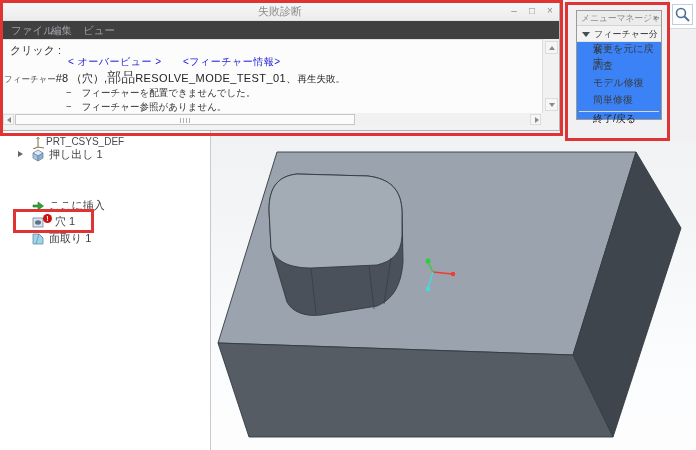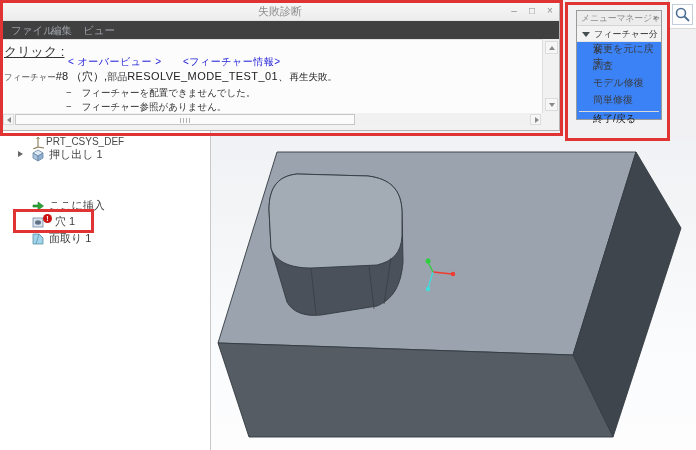--- a/index.html
+++ b/index.html
@@ -28,26 +28,26 @@
     background:linear-gradient(#f8f8f8,#ececec); border-bottom:1px solid #e2e2e2; }
   #dlg-title { width:100%; text-align:center; line-height:20px; font-size:11px; color:#8f8f8f; }
   .wc { top:3px; width:14px; height:14px; line-height:14px; text-align:center;
     color:#8f8f8f; font-size:10px; cursor:default; }
   #wc-min { left:506px; } #wc-max { left:524px; } #wc-close { left:542px; }
   #dlg-menubar { left:0; top:20px; width:558px; height:18px; background:#404040; }
   .menu-item { top:2px; height:14px; line-height:14px; font-size:10.5px; color:#9da0a8; }
   #menu-file { left:10px; } #menu-edit { left:50px; } #menu-view { left:82px; }
   #dlg-content { left:1px; top:38px; width:540px; height:74px; background:#fcfcfd;
     border-top:1px solid #e3e3e3; }
-  #dlg-click { left:2px; top:3px; font-size:13px; color:#333;text-decoration:underline; }
+  #dlg-click { left:8px; top:3px; font-size:11px; color:#333; }
   .dlg-link { top:15px; font-size:10px; color:#1b1bd6; letter-spacing:.5px; cursor:pointer; }
   #link-overview { left:26px;margin-left:40px; } #link-featinfo { left:181px; }
   #dlg-msg { left:2px; top:29px; display:flex; align-items:baseline; white-space:nowrap; }
   .mp0 { font-size:8.5px; color:#444; } .mp1 { font-size:11px; color:#222; }
-  .mp2 { font-size:10px; color:#444; } .mp3 { font-size:11px; color:#222; letter-spacing:.4px; }
+  .mp2 { font-size:14px; color:#444; } .mp3 { font-size:11px; color:#222; letter-spacing:.4px; }
   .mp4 { font-size:9.5px; color:#222; }
   .bullet-row { left:18px; white-space:nowrap; font-size:9.5px; color:#333;margin-left:46px; }
   #bullet-0 { top:47px; } #bullet-1 { top:61px; }
   .bullet-dash { display:inline-block; width:13px; }
 
   
   #v-scroll { left:541px; top:38px; width:17px; height:74px; background:#f1f1f1;
     border-left:1px solid #ddd; }
   .sb-btn { width:13px; height:13px; left:2px; background:#f6f6f6; border:1px solid #dcdcdc; }
   #v-up { top:2px; } #v-down { bottom:2px; }

